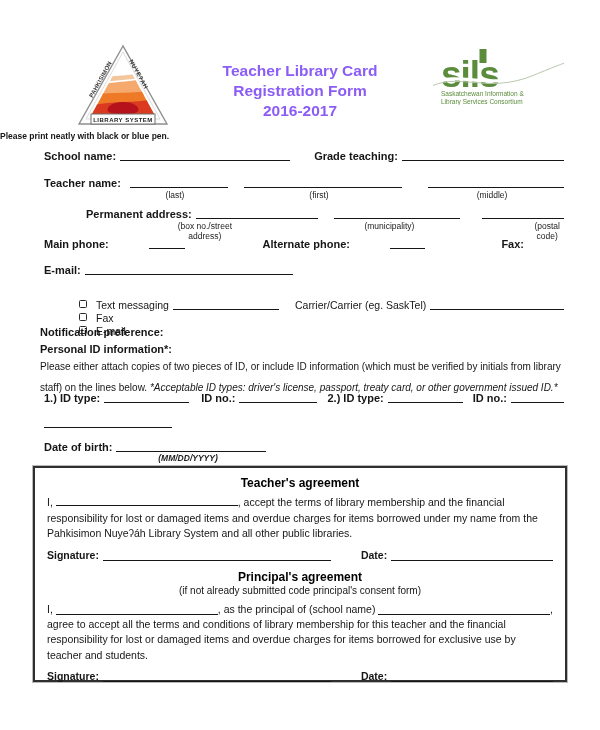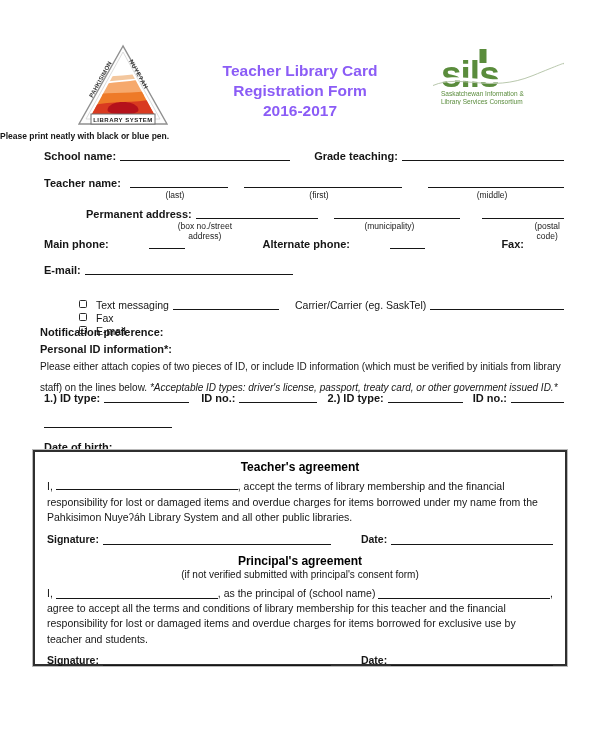--- a/index.html
+++ b/index.html
@@ -21,21 +21,21 @@
   .gap { display:inline-block; }
 
   .cb { display:inline-block; width:8px; height:8px; border:1.3px solid #2a2a2a; border-radius:1.5px; margin-right:9px; position:relative; top:1px; }
   .optlbl { font-weight:normal; font-size:10.5px; margin-right:4px; }
 
   .sechead { position:absolute; left:40px; font-size:11px; font-weight:bold; }
   .desc { position:absolute; left:40px; width:524px; font-size:10px; font-weight:normal; line-height:21px; }
   .desc i { font-style:italic; }
 
   
-  .agrbox { position:absolute; left:33px; top:450px; width:534px; height:216px; border:2px solid #2f2f2f; outline:1px solid #b9b9b9; padding:8px 12px 0 12px; background:#fff; }
+  .agrbox { position:absolute; left:33px; top:466px; width:534px; height:216px; border:2px solid #2f2f2f; outline:1px solid #b9b9b9; padding:8px 12px 0 12px; background:#fff; }
   .agr-title { text-align:center; font-size:12px; font-weight:bold; color:#000; }
   .agr-sub { text-align:center; font-size:10px; font-weight:normal; margin-top:1px; }
   .agr-body { font-size:10.5px; font-weight:normal; line-height:15.5px; margin-top:5px; }
   .blank-i { display:inline-block; border-bottom:1px solid #161616; height:9px; }
   .sigrow { display:flex; align-items:flex-end; font-size:10.5px; font-weight:bold; margin-top:7px; white-space:nowrap; }
   .sigrow .blank { height:10px; }
   .p-line1 { display:flex; align-items:flex-end; font-size:10.5px; font-weight:normal; margin-top:7px; white-space:nowrap; }
   .p-line1 .blank { height:10px; }
   .fx1 { flex:1; }
 </style>
@@ -200,21 +200,21 @@
 
     <div class="sigrow">
       <span class="lbl">Signature:</span>
       <span class="blank" style="width:228px"></span>
       <span class="gap" style="width:30px"></span>
       <span class="lbl">Date:</span>
       <span class="blank fx1"></span>
     </div>
 
     <div class="agr-title" style="margin-top:9px;">Principal's agreement</div>
-    <div class="agr-sub">(if not verified submitted with principal's consent form)</div>
+    <div class="agr-sub">(if not already submitted code principal's consent form)</div>
 
     <div class="p-line1">
       <span>I,</span>
       <span class="gap" style="width:3px"></span>
       <span class="blank" style="width:162px"></span>
       <span>, as the principal of (school name)</span>
       <span class="gap" style="width:3px"></span>
       <span class="blank fx1"></span>
       <span>,</span>
     </div>

